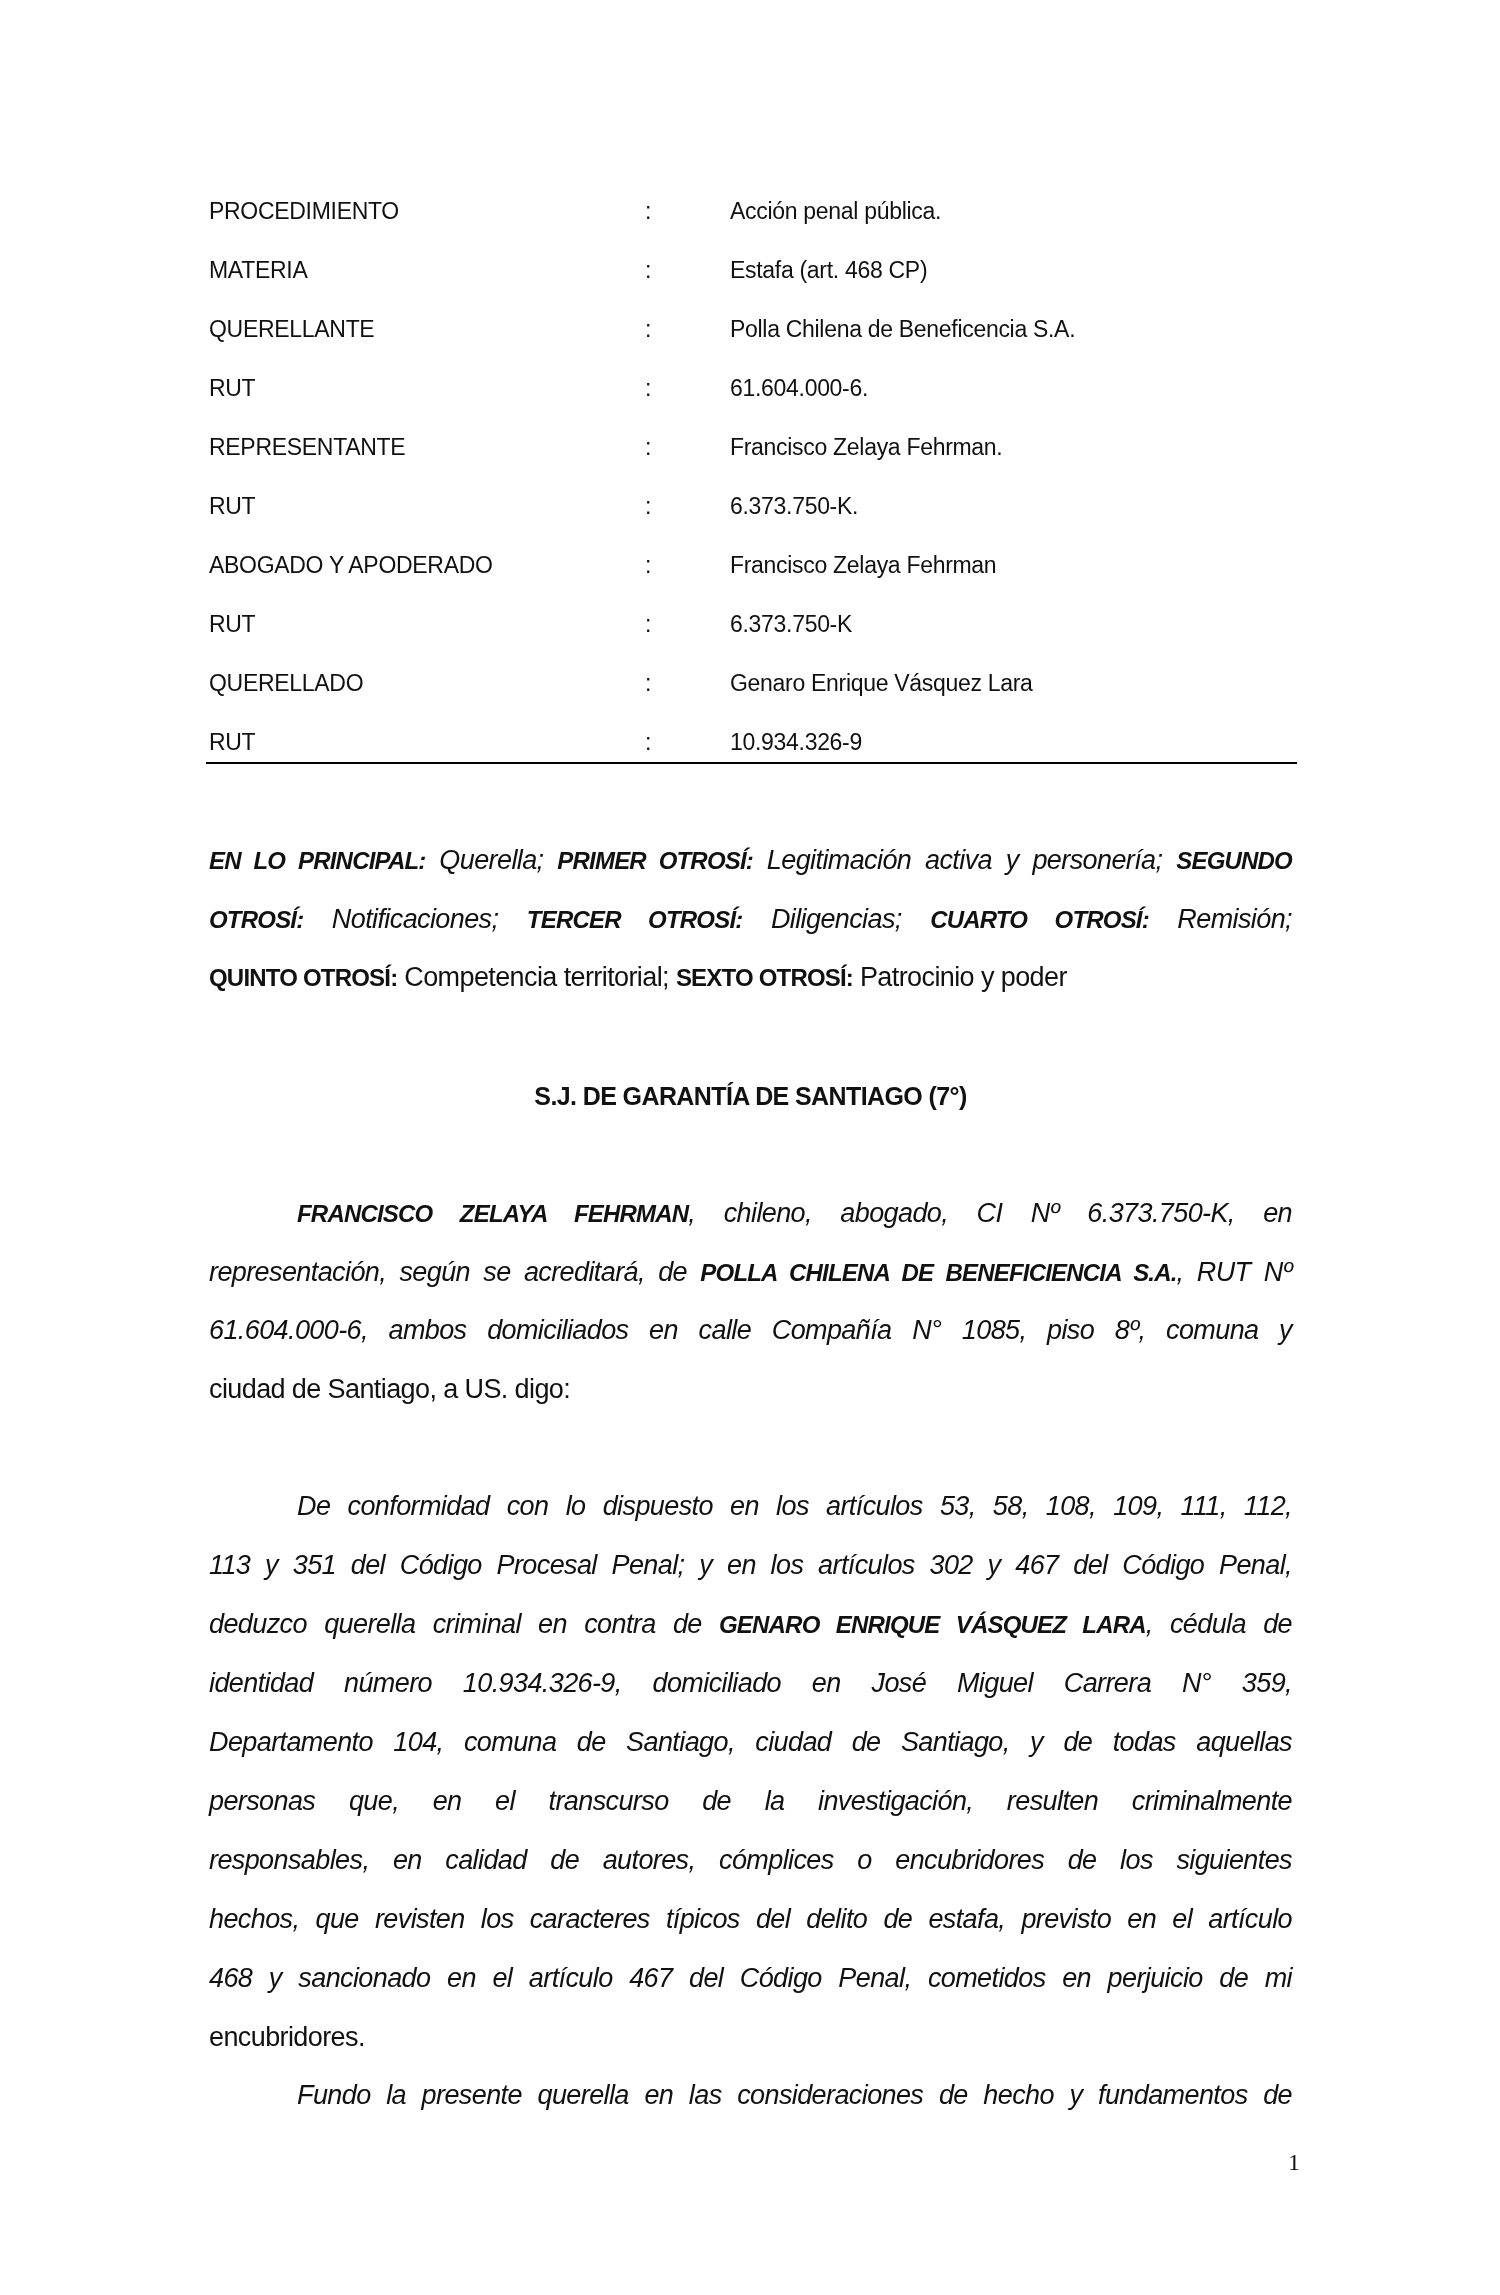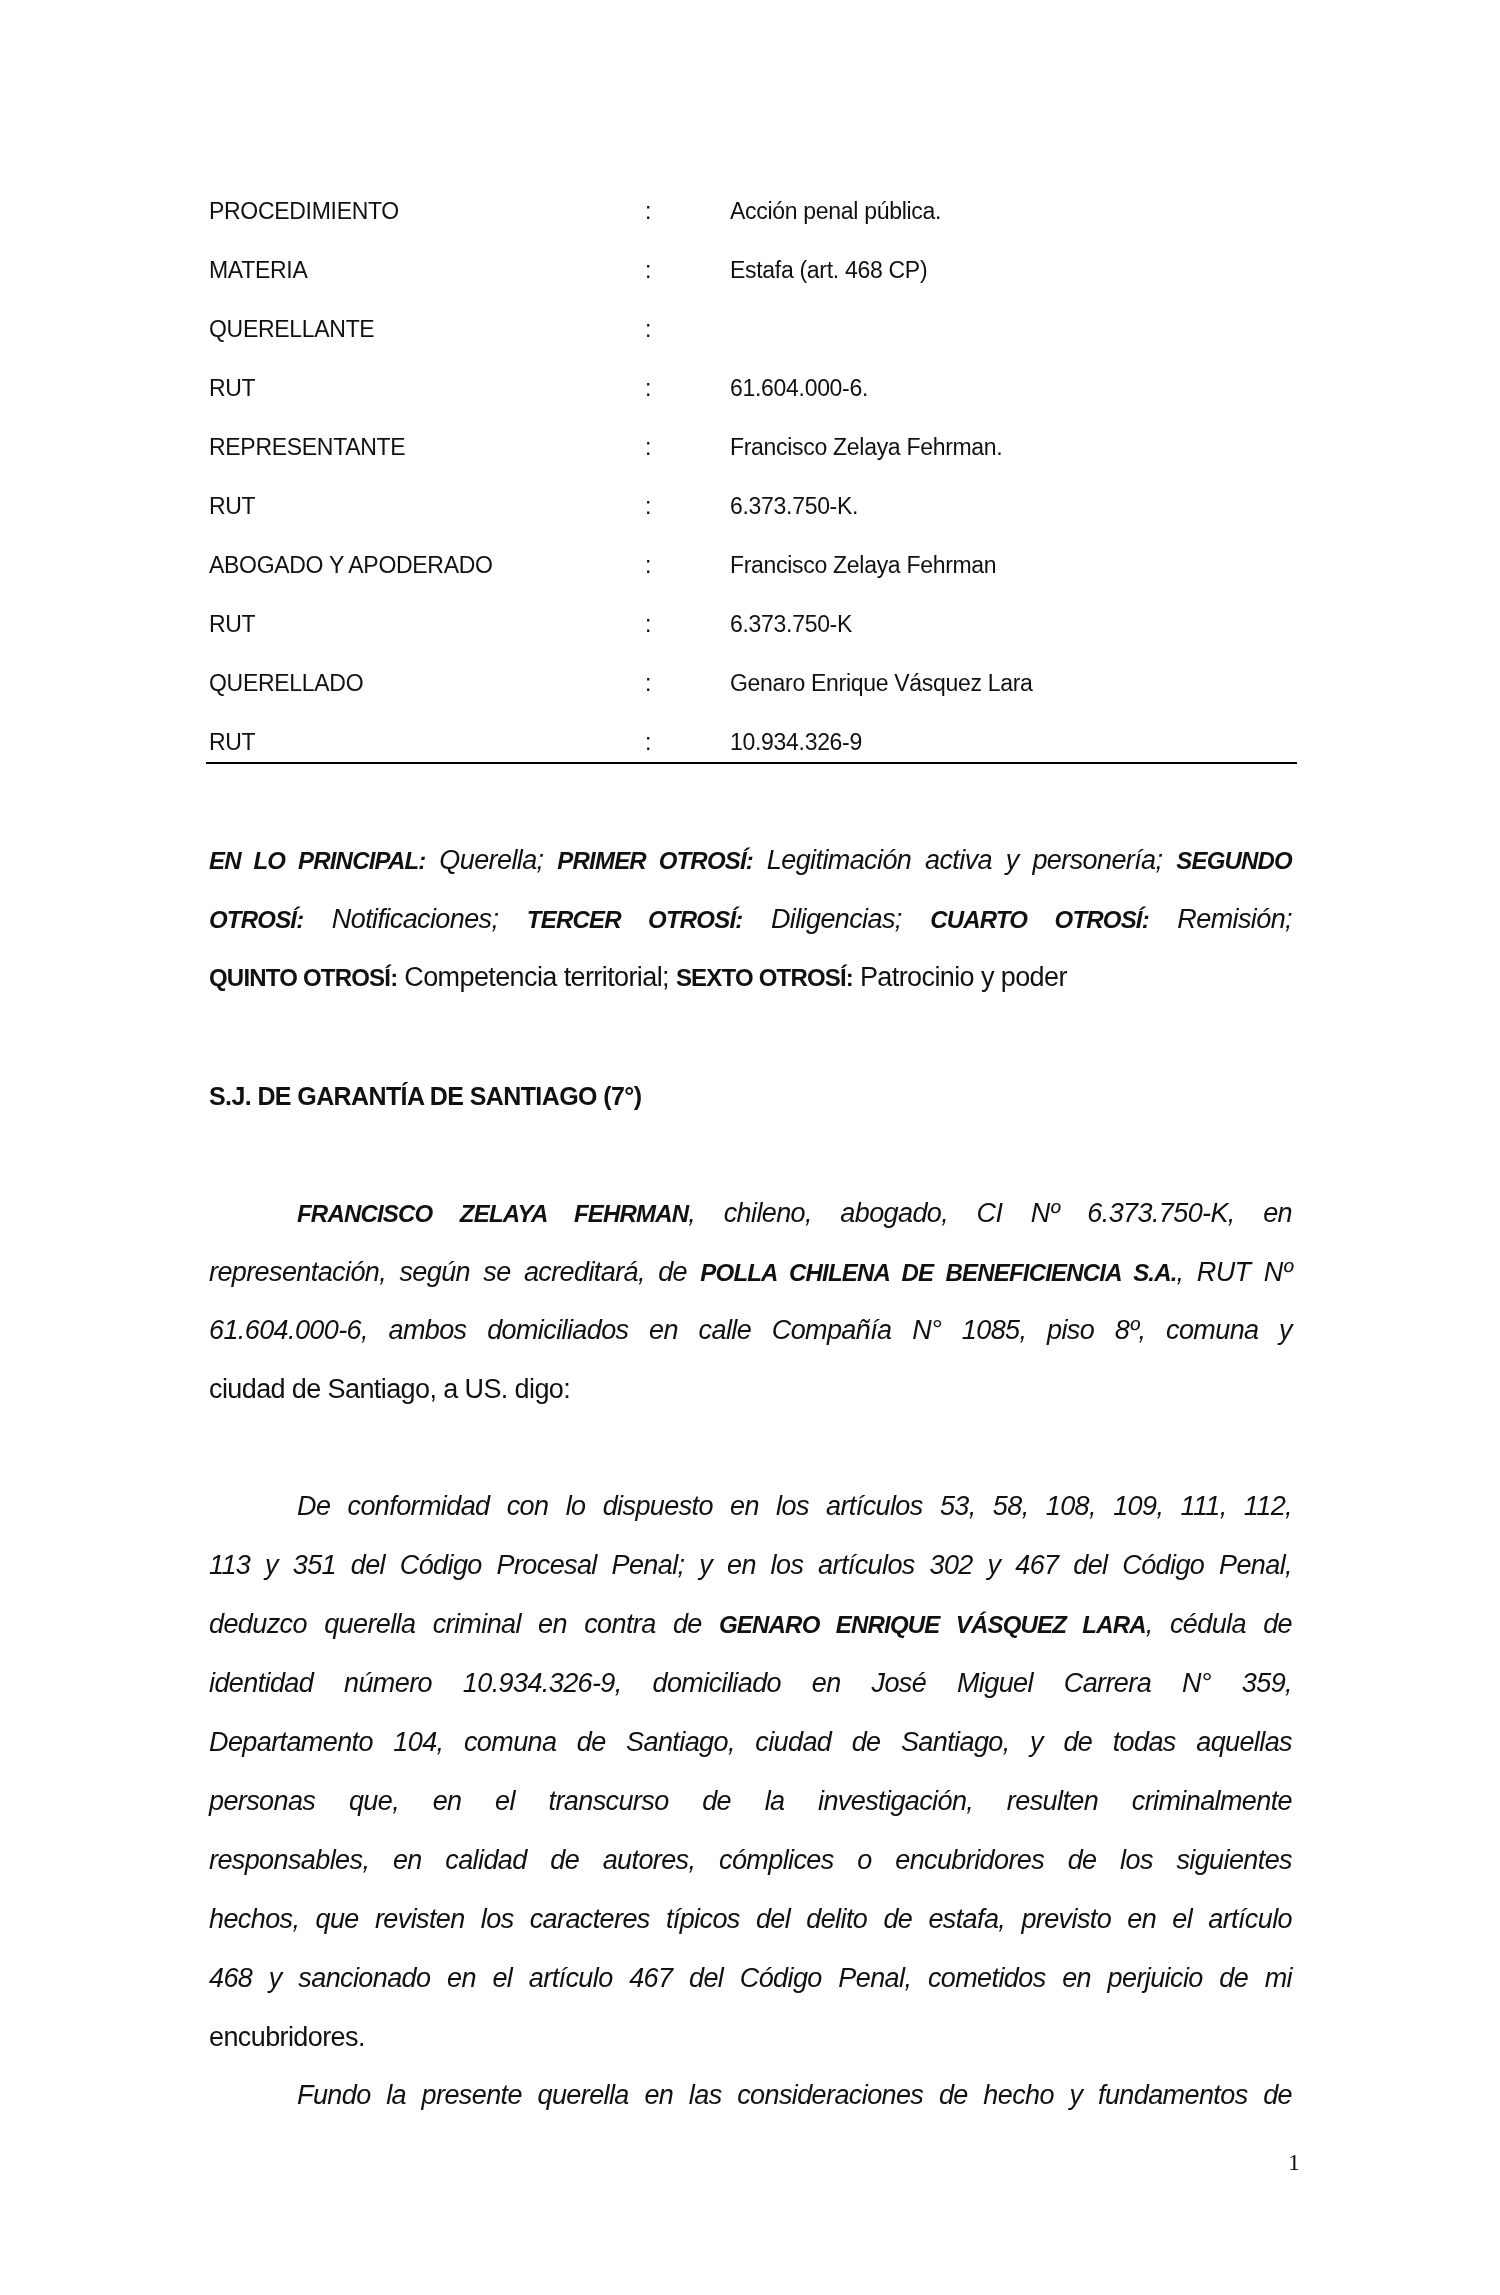--- a/index.html
+++ b/index.html
@@ -13,21 +13,21 @@
   .meta-colon { position: absolute; left: 436px; top: 0; }
   .meta-value { position: absolute; left: 521px; top: 0; white-space: nowrap; letter-spacing: -0.3px; }
   .meta-rule { position: absolute; left: 206px; top: 762px; width: 1091px; height: 2px; background: #000000; }
 
   
   .line { position: absolute; left: 209px; width: 1083px; font-size: 27px; line-height: 44px; height: 44px;
           white-space: nowrap; letter-spacing: -0.6px; }
   .line.j { text-align: justify; text-align-last: justify; white-space: normal; font-style: italic; }
   .line.indent { left: 297px; width: 995px; }
   .b { font-weight: bold; font-size: 24px; letter-spacing: -0.8px; }
-  .heading { position: absolute; left: 209px; width: 1083px; top: 1074px; text-align: left;
+  .heading { position: absolute; left: 209px; width: 1083px; top: 1074px; text-align: center;
              font-size: 25px; font-weight: bold; line-height: 44px; letter-spacing: -0.6px; }
   .page-number { position: absolute; left: 1270px; top: 2142px; width: 30px; text-align: right;
                  font-family: "Liberation Serif", serif; font-size: 24px; line-height: 40px; }
 </style>
 </head>
 <body>
 
 <div class="page">
 
   <div>
@@ -37,20 +37,21 @@
       <span class="meta-value">Acción penal pública.</span>
     </div>
     <div class="meta-row" style="top:250px">
       <span class="meta-label">MATERIA</span>
       <span class="meta-colon">:</span>
       <span class="meta-value">Estafa (art. 468 CP)</span>
     </div>
     <div class="meta-row" style="top:309px">
       <span class="meta-label">QUERELLANTE</span>
       <span class="meta-colon">:</span>
+      <span class="meta-value">Polla Chilena de Beneficencia S.A.</span>
     </div>
     <div class="meta-row" style="top:368px">
       <span class="meta-label">RUT</span>
       <span class="meta-colon">:</span>
       <span class="meta-value">61.604.000-6.</span>
     </div>
     <div class="meta-row" style="top:427px">
       <span class="meta-label">REPRESENTANTE</span>
       <span class="meta-colon">:</span>
       <span class="meta-value">Francisco Zelaya Fehrman.</span>

